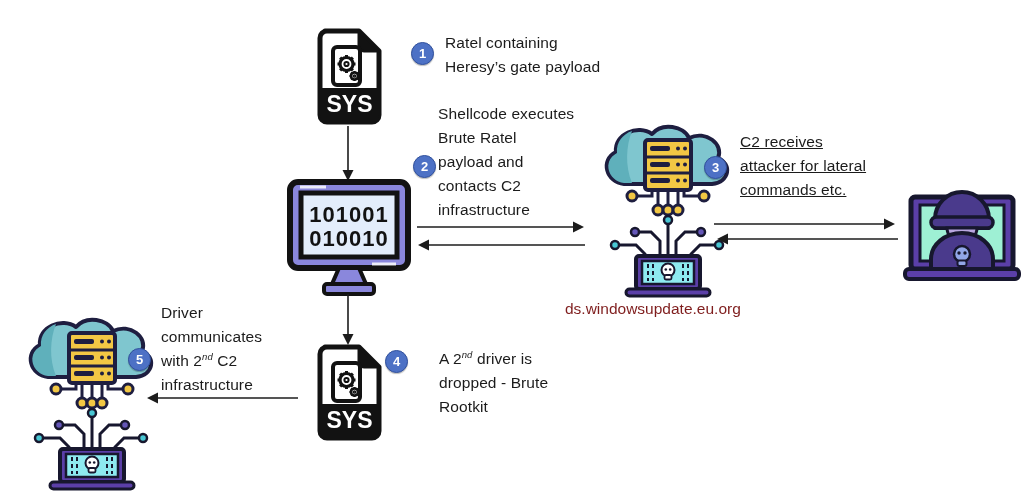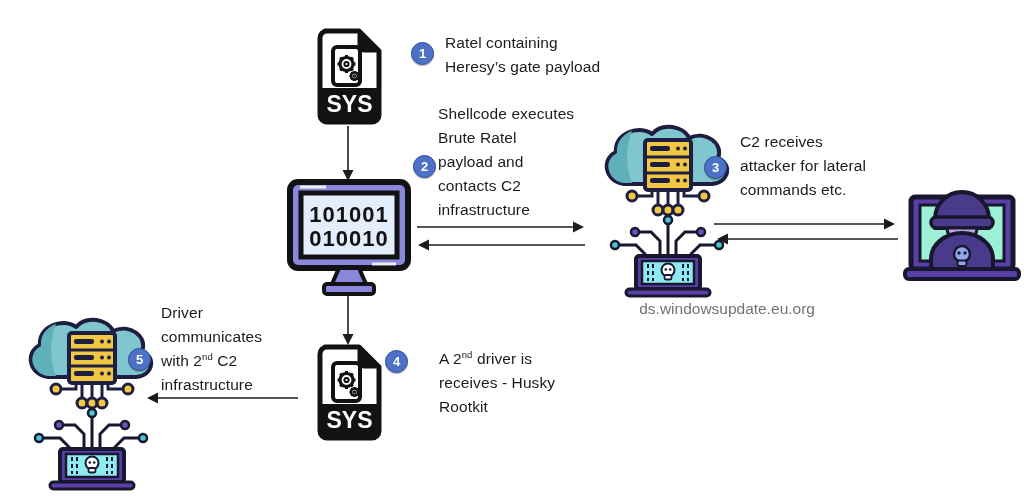--- a/index.html
+++ b/index.html
@@ -12,23 +12,23 @@
     position:absolute;width:23px;height:23px;border-radius:50%;
     background:#4d71c5;border:1.5px solid #31519e;box-sizing:border-box;
     color:#fff;font-size:13px;font-weight:bold;
     display:flex;align-items:center;justify-content:center;
     box-shadow:0 1px 1px rgba(0,0,0,.25);
   }
   .step-text{
     position:absolute;font-size:15.5px;line-height:24px;white-space:nowrap;
     color:#1b1b1b;letter-spacing:.1px;
   }
-  .step-text sup{font-size:9.5px;line-height:0;}
+  .step-text sup{font-size:9.5px;line-height:0;font-style:italic;}
   .domain-label{
-    position:absolute;font-size:15.5px;color:#737373;text-align:right;
+    position:absolute;font-size:15.5px;color:#7f1d1d;text-align:left;
   }
   svg{display:block;}
 </style>
 </head>
 <body>
 
 <div id="canvas">
 
   <div class="abs" style="left:317px;top:28px;">
     <svg width="67" height="97" viewBox="0 0 67 97">
@@ -170,21 +170,21 @@
         <circle cx="73.8" cy="149.5" r="1.3" fill="#17172e"></circle>
         <circle cx="78.2" cy="149.5" r="1.3" fill="#17172e"></circle>
         <rect x="34" y="169" width="84" height="7" rx="3.5" fill="#5b3fa8" stroke="#17172e" stroke-width="3"></rect>
       </g>
     </svg>
   </div>
 
   <div class="domain-label" style="left:565px;top:300px;width:250px;">ds.windowsupdate.eu.org</div>
 
   <div class="step-badge" style="left:704px;top:156px;">3</div>
-  <div class="step-text" style="left:740px;top:130px;">
+  <div class="step-text" style="left:740px;top:130px;text-decoration:underline;">
     <div>C2 receives</div>
     <div>attacker for lateral</div>
     <div>commands etc.</div>
   </div>
 
   <div class="abs" style="left:714px;top:218px;">
     <svg width="182" height="12" viewBox="0 0 182 12">
       <line x1="0" y1="6" x2="171" y2="6" stroke="#1c1c1c" stroke-width="1.6"></line>
       <polygon points="170,0.5 170,11.5 181,6" fill="#1c1c1c"></polygon>
     </svg>
@@ -247,21 +247,21 @@
         <circle cx="37.5" cy="48" r="1.1" fill="#ffffff" stroke="#121212" stroke-width="1.5"></circle>
       </g>
       <path d="M3,60 H62 V87 a7,7 0 0 1 -7,7 H10 a7,7 0 0 1 -7,-7 Z" fill="#121212"></path>
       <text x="32.5" y="84" text-anchor="middle" font-family="Liberation Sans, sans-serif" font-size="23" font-weight="bold" fill="#ffffff">SYS</text>
     </svg>
   </div>
 
   <div class="step-badge" style="left:385px;top:350px;">4</div>
   <div class="step-text" style="left:419px;top:347px;margin-left:20px;">
     <div><span>A 2</span><sup>nd</sup><span> driver is</span></div>
-    <div>receives - Husky</div>
+    <div>dropped - Brute</div>
     <div>Rootkit</div>
   </div>
 
   <div class="abs" style="left:16px;top:313px;">
     <svg width="150" height="178" viewBox="0 0 150 178">
       <g>
         <path d="M32,64 C14,62 8,40 24,32 C22,14 46,4 60,14 C70,2 92,6 97,18 C114,10 132,24 126,38 C140,44 138,62 120,64 Z" fill="#7fc6cf" stroke="#1e1e40" stroke-width="4" stroke-linejoin="round"></path>
         <path d="M32,63 C16,61 10,41 25,33 C24,22 31,14 40,11 C34,26 33,46 40,63 Z" fill="#5fb0bb"></path>
         <rect x="53" y="20" width="46" height="50" rx="3" fill="#f2c744" stroke="#1e1e40" stroke-width="4"></rect>
         <line x1="53" y1="37" x2="99" y2="37" stroke="#1e1e40" stroke-width="3"></line>

